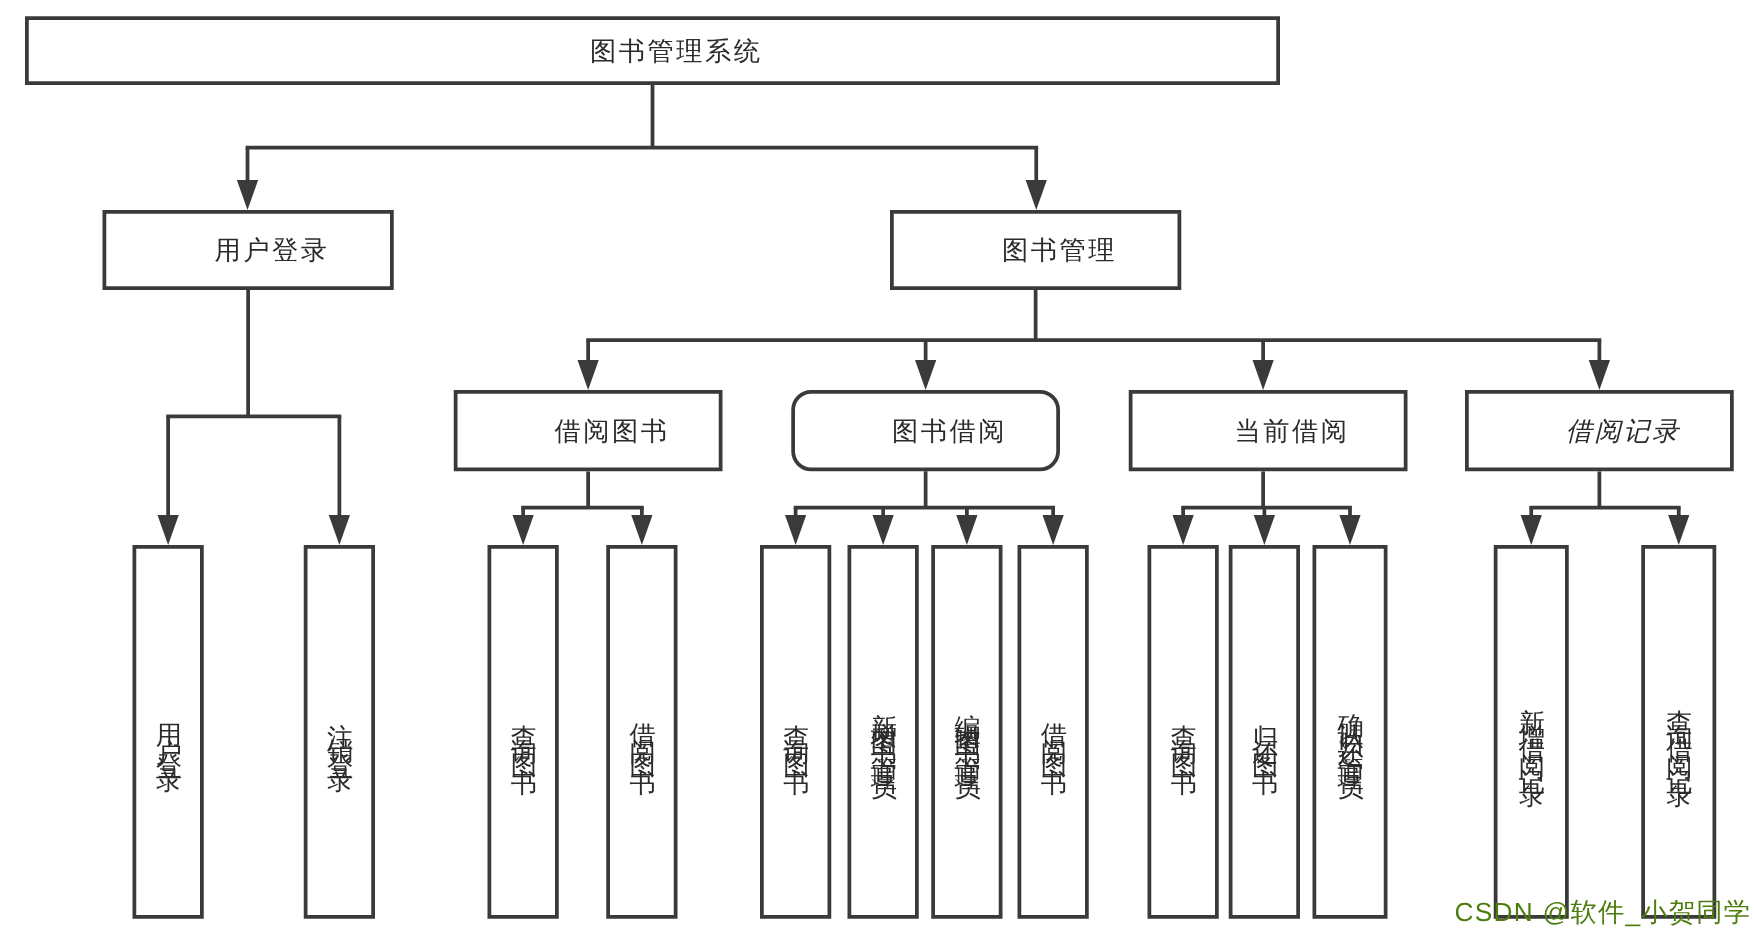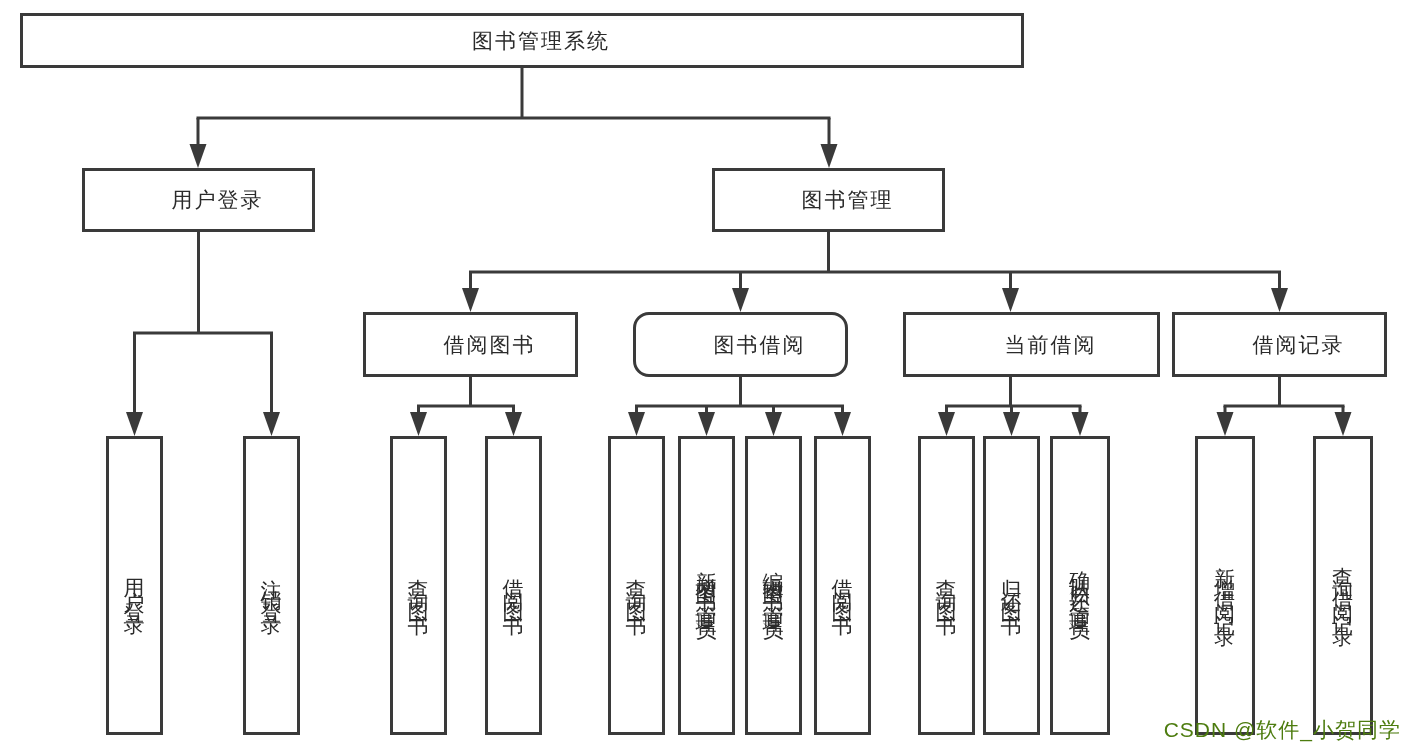--- a/index.html
+++ b/index.html
@@ -97,22 +97,22 @@
     </g>
   </svg>
 
   <div class="box h" style="left:20px; top:13px; width:1004px; height:55px;">图书管理系统</div>
 
   <div class="box h" style="left:82px; top:168px; width:233px; height:64px;">用户登录</div>
   <div class="box h" style="left:712px; top:168px; width:233px; height:64px;">图书管理</div>
 
   <div class="box h" style="left:363px; top:312px; width:215px; height:65px;">借阅图书</div>
   <div class="box h" style="left:633px; top:312px; width:215px; height:65px;border-radius:16px;">图书借阅</div>
-  <div class="box h" style="left:903px; top:312px; width:257px; height:65px;">当前借阅</div>
-  <div class="box h" style="left:1172px; top:312px; width:215px; height:65px;">借阅记录</div>
+  <div class="box h" style="left:903px; top:312px; width:223px; height:65px;">当前借阅</div>
+  <div class="box h" style="left:1172px; top:312px; width:215px; height:65px;font-style:italic;">借阅记录</div>
 
   <div class="box v" style="left:106px; top:436px; width:57px; height:299px;">用户登录</div>
   <div class="box v" style="left:243px; top:436px; width:57px; height:299px;">注销登录</div>
 
   <div class="box v" style="left:390px; top:436px; width:57px; height:299px;">查询图书</div>
   <div class="box v" style="left:485px; top:436px; width:57px; height:299px;">借阅图书</div>
 
   <div class="box v" style="left:608px; top:436px; width:57px; height:299px;">查询图书</div>
   <div class="box v long" style="left:678px; top:436px; width:57px; height:299px;">新增图书（管理员）</div>
   <div class="box v long" style="left:745px; top:436px; width:57px; height:299px;">编辑图书（管理员）</div>

